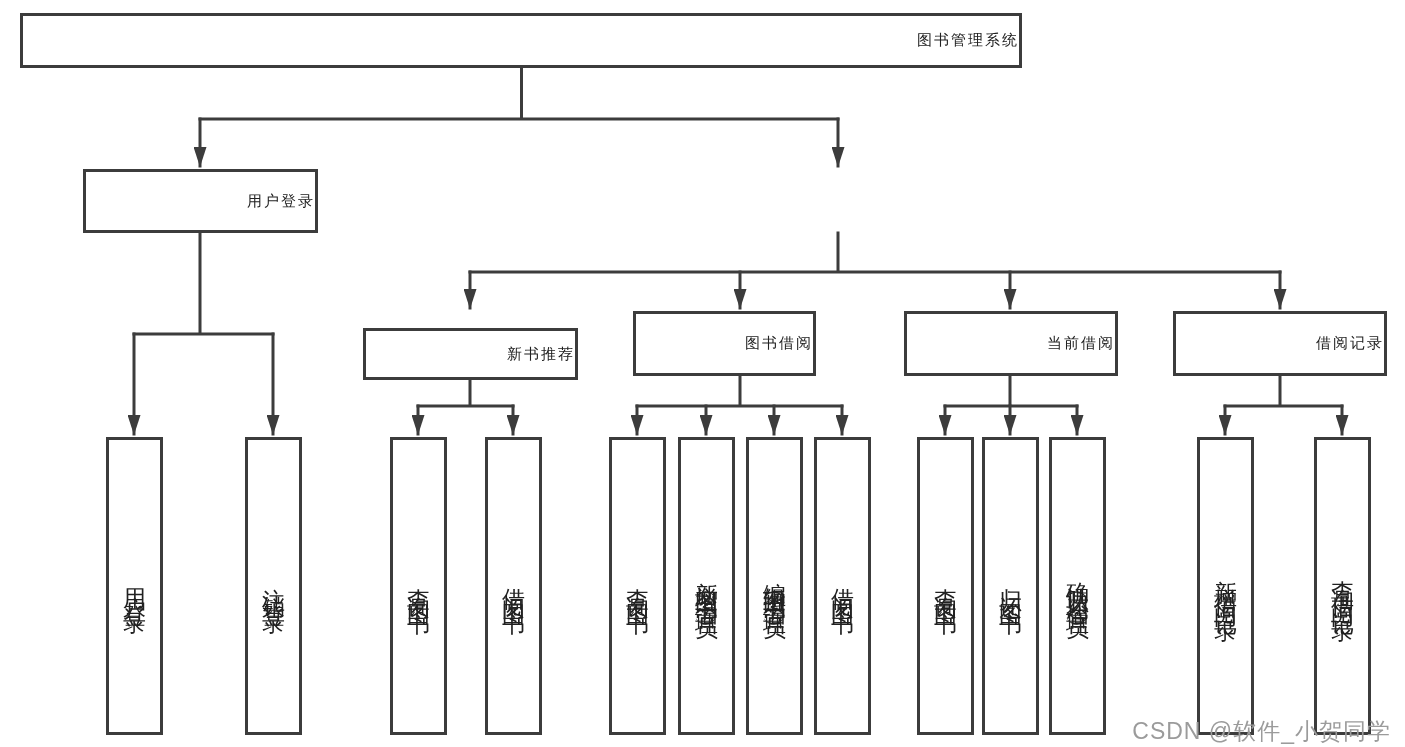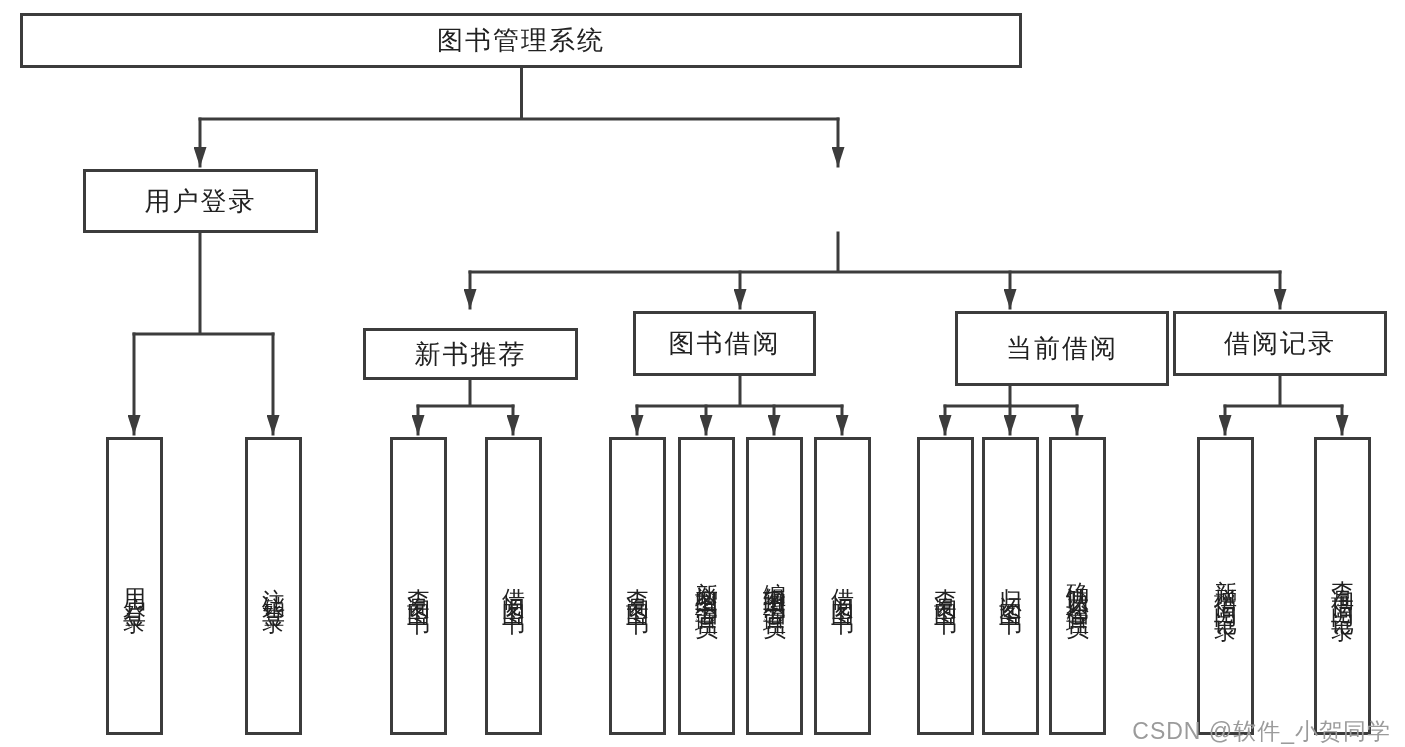--- a/index.html
+++ b/index.html
@@ -24,21 +24,21 @@
     fill:none;
     stroke-linecap:square;
   }
   .box{
     position:absolute;
     border:3px solid var(--line-color);
     background:var(--bg-color);
     display:flex;align-items:center;justify-content:center;
     color:var(--text-color);
   }
-  .hbox{font-size:26px;letter-spacing:2px;white-space:nowrap;}
+  .hbox{font-size:15px;letter-spacing:2px;white-space:nowrap;justify-content:flex-end;}
   .vbox{
     font-size:23px;
     writing-mode:vertical-rl;
     text-orientation:mixed;
     letter-spacing:8px;
     line-height:1;
   }
   .vbox--dense{letter-spacing:5px;}
   .watermark{
     position:absolute;
@@ -102,21 +102,21 @@
   <div class="box hbox" style="left:83px;top:169px;width:235px;height:64px">
     <span>用户登录</span>
   </div>
 
   <div class="box hbox" style="left:363px;top:328px;width:215px;height:52px">
     <span>新书推荐</span>
   </div>
   <div class="box hbox" style="left:633px;top:311px;width:183px;height:65px">
     <span>图书借阅</span>
   </div>
-  <div class="box hbox" style="left:955px;top:311px;width:214px;height:75px">
+  <div class="box hbox" style="left:904px;top:311px;width:214px;height:65px">
     <span>当前借阅</span>
   </div>
   <div class="box hbox" style="left:1173px;top:311px;width:214px;height:65px">
     <span>借阅记录</span>
   </div>
 
   <div class="box vbox" style="left:106px;top:437px;width:57px;height:298px">
     <span>用户登录</span>
   </div>
   <div class="box vbox" style="left:245px;top:437px;width:57px;height:298px">

